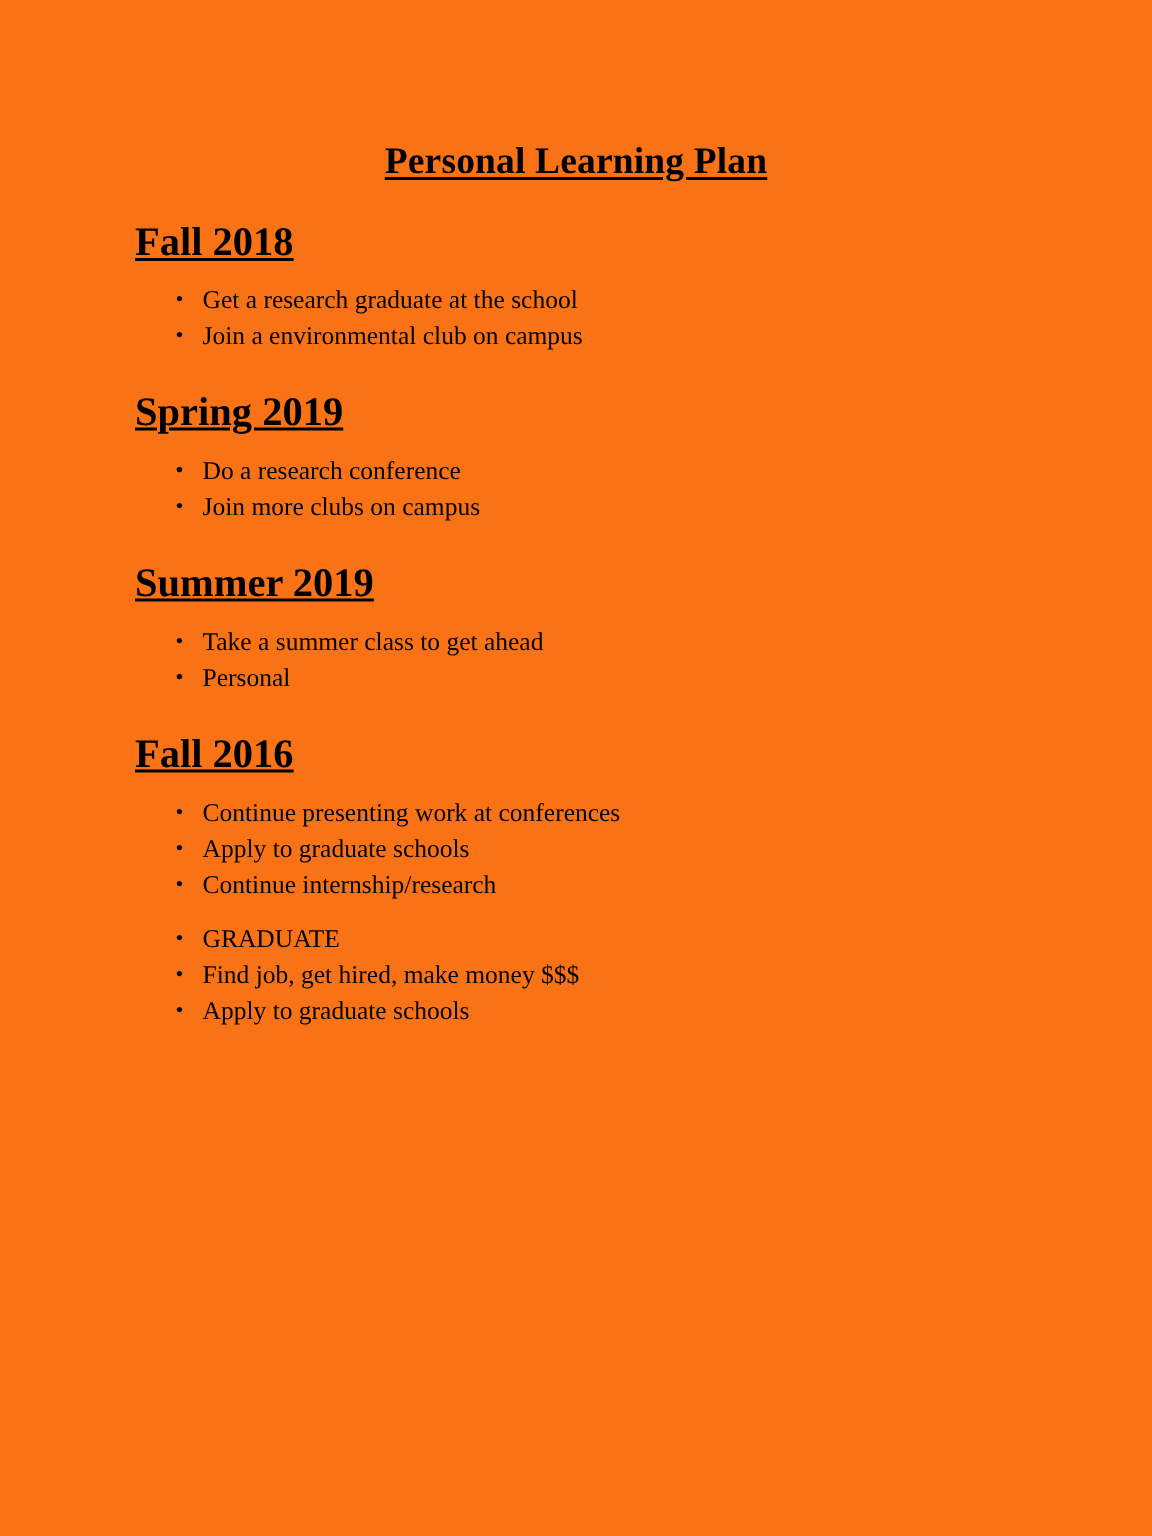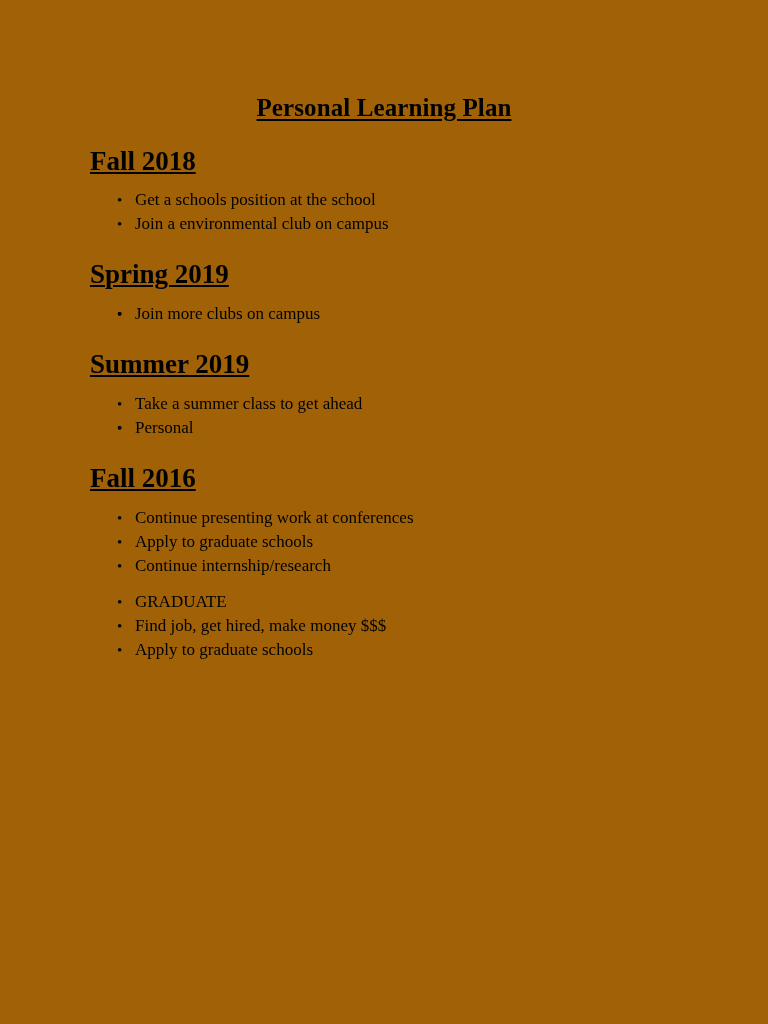--- a/index.html
+++ b/index.html
@@ -13,21 +13,21 @@
     height: 1024px;
     font-family: "Liberation Serif", "DejaVu Serif", serif;
     color: #000000;
     -webkit-font-smoothing: antialiased;
   }
 
   .page {
     position: relative;
     width: 768px;
     height: 1024px;
-    background: #a16207;
+    background: #f97316;
     box-sizing: border-box;
     padding: 0;
     overflow: hidden;
   }
 
   .doc-title {
     text-align: center;
     font-size: 25px;
     font-weight: bold;
     line-height: 1.15;
@@ -100,29 +100,29 @@
 <body>
 
 <div class="page">
 
   <h1 class="doc-title"><span class="u">Personal Learning Plan</span></h1>
 
   <div class="sections" id="sections-root">
       <div class="section">
         <h2 class="section-heading"><span class="u">Fall 2018</span></h2>
         <ul class="bullet-list">
-          <li class="bullet-item"><span class="bullet-marker">•</span><span class="bullet-text">Get a schools position at the school</span></li>
+          <li class="bullet-item"><span class="bullet-marker">•</span><span class="bullet-text">Get a research graduate at the school</span></li>
           <li class="bullet-item"><span class="bullet-marker">•</span><span class="bullet-text">Join a environmental club on campus</span></li>
         </ul>
       </div>
       <div class="section">
         <h2 class="section-heading"><span class="u">Spring 2019</span></h2>
         <ul class="bullet-list">
           <li class="bullet-item"><span class="bullet-marker">•</span></li>
-          <li class="bullet-item"><span class="bullet-marker">•</span></li>
+          <li class="bullet-item"><span class="bullet-marker">•</span><span class="bullet-text">Do a research conference</span></li>
           <li class="bullet-item"><span class="bullet-marker">•</span><span class="bullet-text">Join more clubs on campus</span></li>
         </ul>
       </div>
       <div class="section">
         <h2 class="section-heading"><span class="u">Summer 2019</span></h2>
         <ul class="bullet-list">
           <li class="bullet-item"><span class="bullet-marker">•</span><span class="bullet-text">Take a summer class to get ahead</span></li>
           <li class="bullet-item"><span class="bullet-marker">•</span></li>
           <li class="bullet-item"><span class="bullet-marker">•</span><span class="bullet-text">Personal</span></li>
         </ul>

